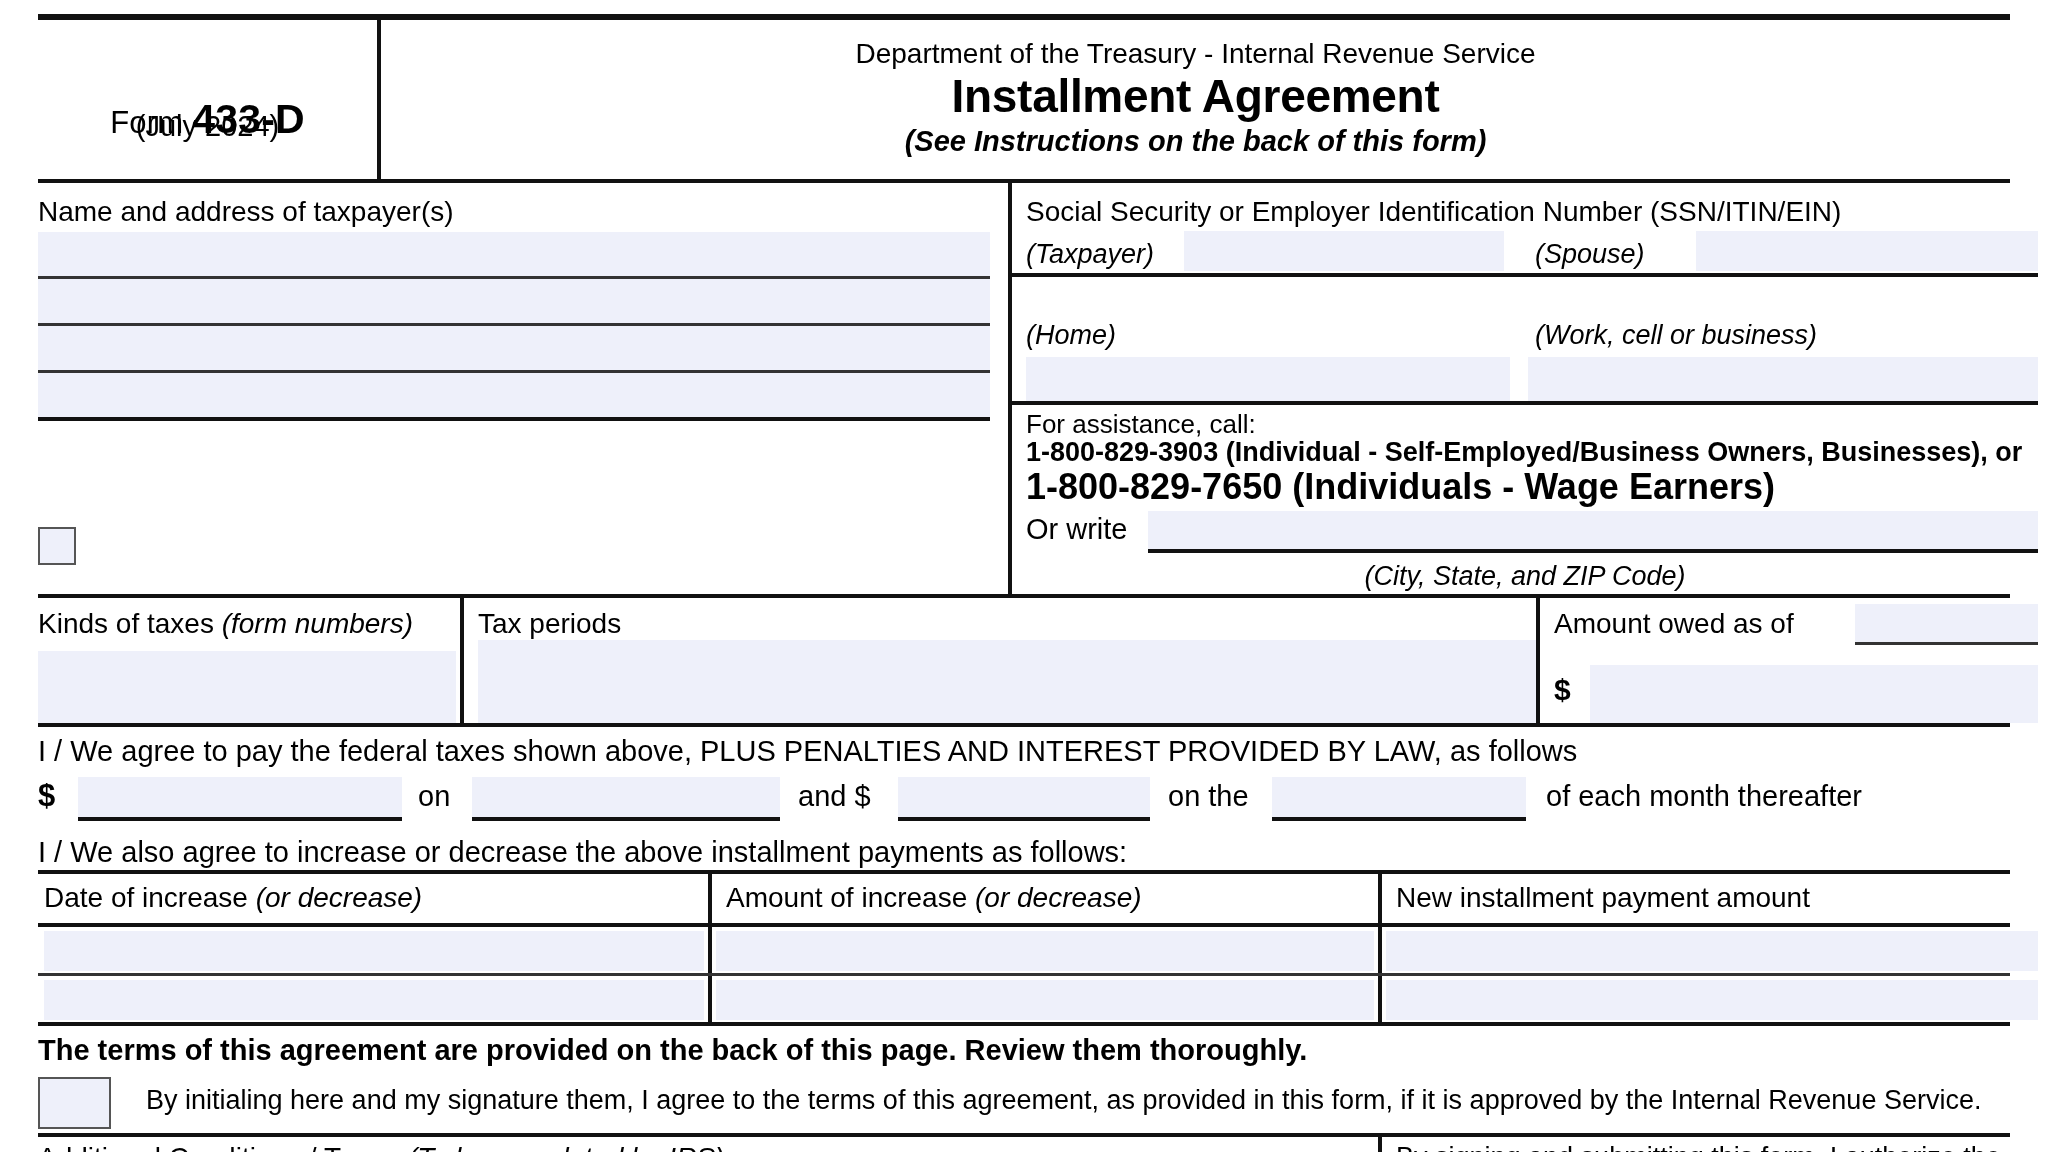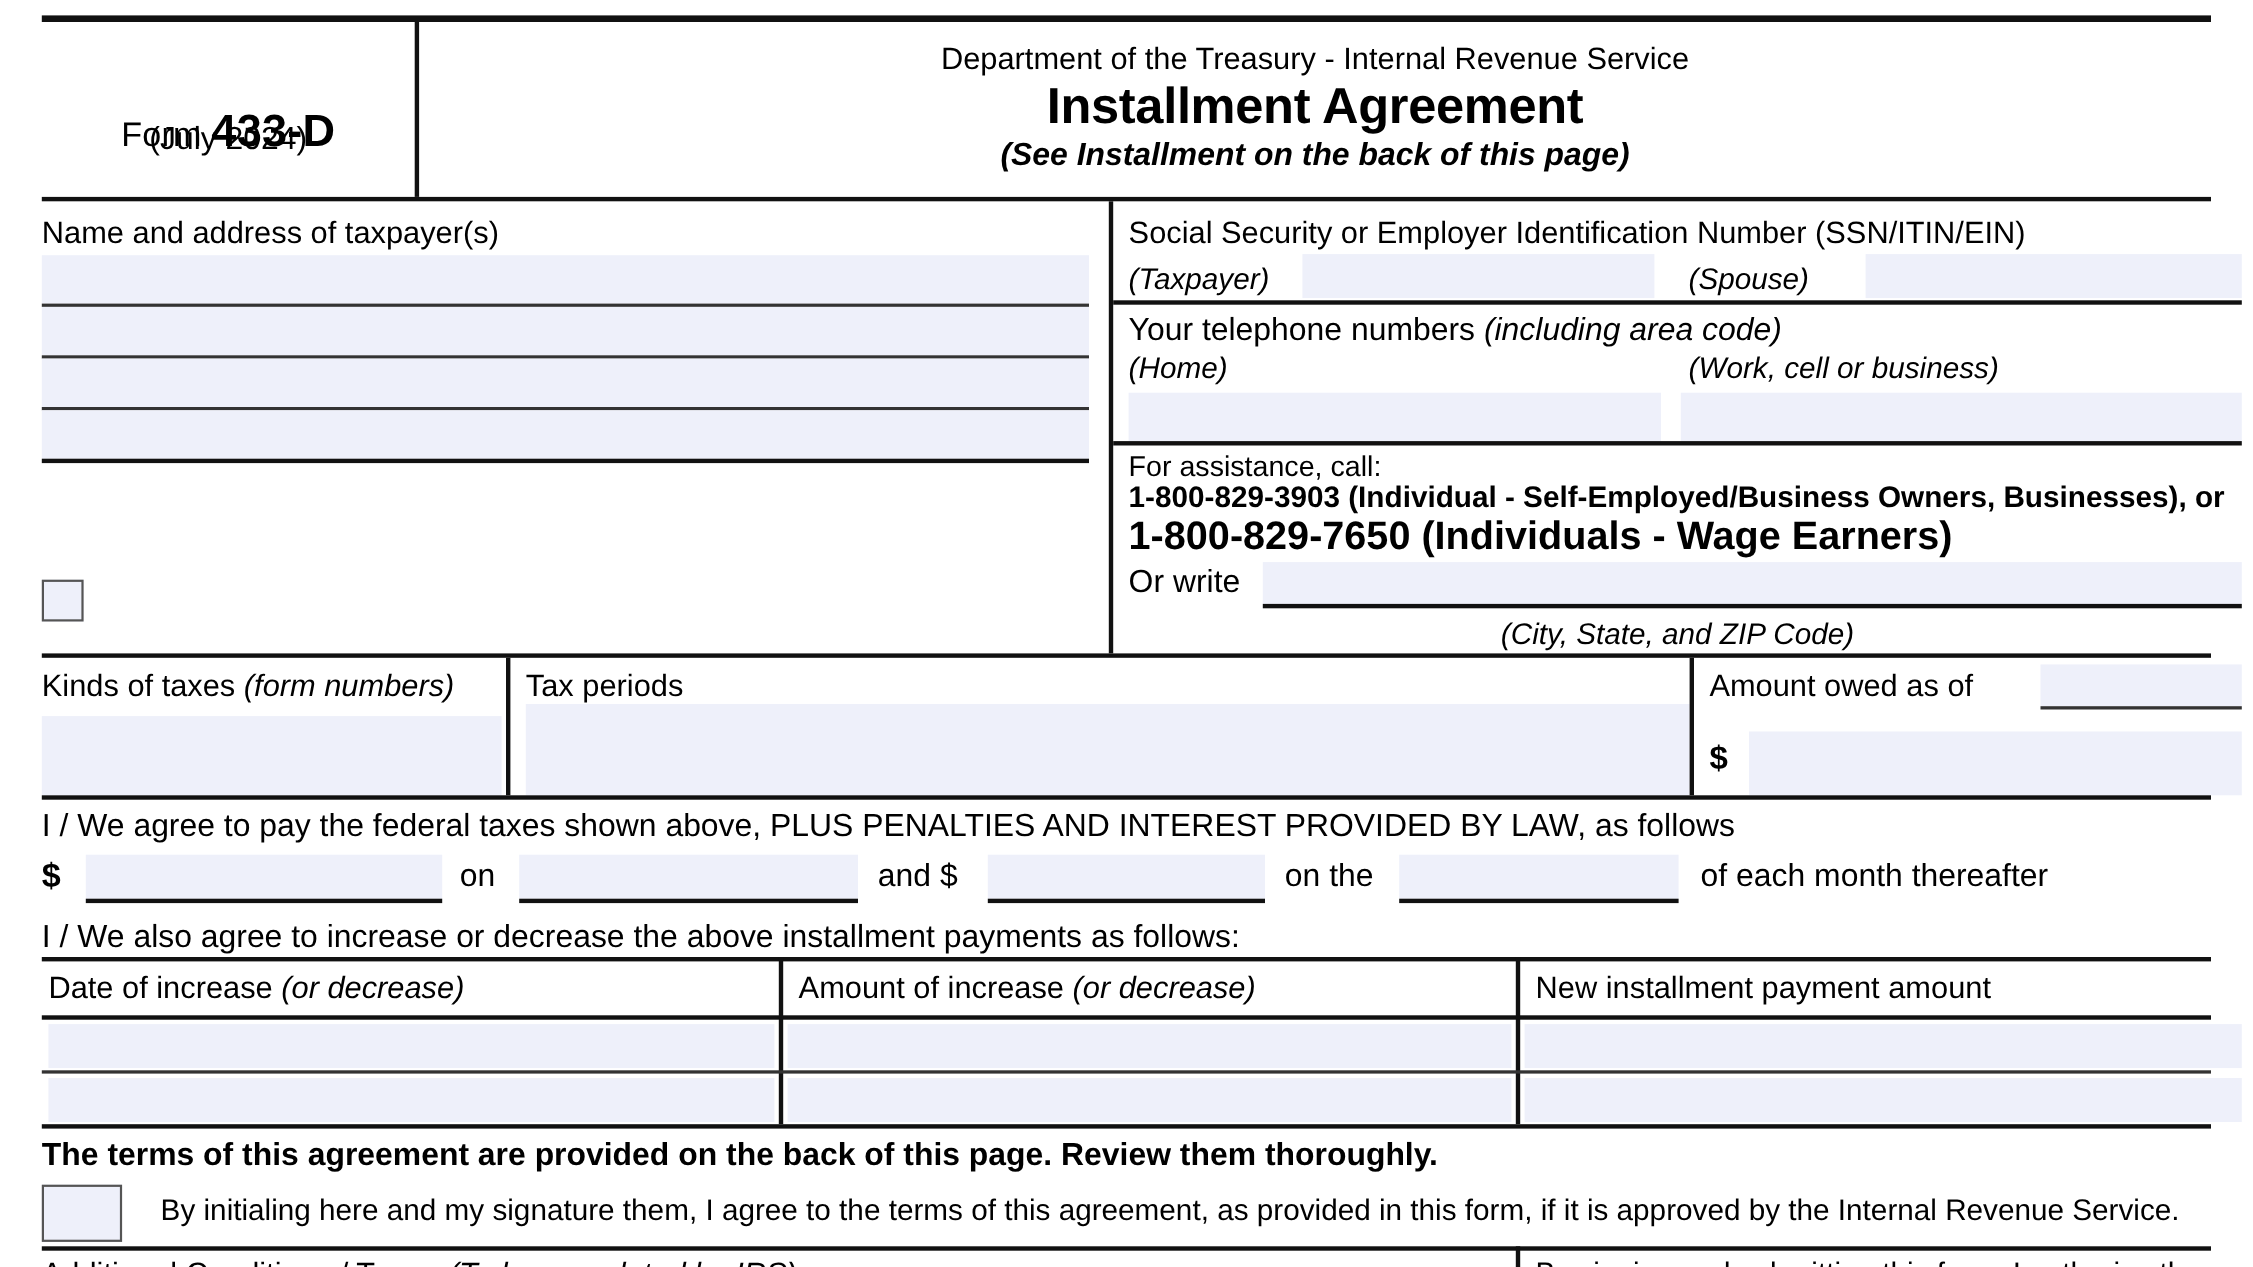--- a/index.html
+++ b/index.html
@@ -113,21 +113,21 @@
   <div id="hdr-bottom"></div>
 
   <div class="form-no">
     <span>Form</span>
     <b>433-D</b>
   </div>
   <div class="form-rev">(July 2024)</div>
 
   <div class="dept">Department of the Treasury - Internal Revenue Service</div>
   <div class="title">Installment Agreement</div>
-  <div class="subtitle">(See Installment on the back of this page)</div>
+  <div class="subtitle">(See Instructions on the back of this form)</div>
 
   <div id="addr-label">Name and address of taxpayer(s)</div>
 
   <div class="addr-row" style="top:232px;"></div>
   <div class="addr-line" style="top:276px;"></div>
   <div class="addr-row" style="top:279px;"></div>
   <div class="addr-line" style="top:323px;"></div>
   <div class="addr-row" style="top:326px;"></div>
   <div class="addr-line" style="top:370px;"></div>
   <div class="addr-row" style="top:373px;"></div>
@@ -137,24 +137,20 @@
 
   <div id="mid-div"></div>
 
   <div id="ssn-label">Social Security or Employer Identification Number (SSN/ITIN/EIN)</div>
   <div id="ssn-tp">(Taxpayer)</div>
   <div id="ssn-tp-f"></div>
   <div id="ssn-sp">(Spouse)</div>
   <div id="ssn-sp-f"></div>
   <div id="ssn-rule"></div>
 
-  <div id="tel-label">
-    <span>Your telephone numbers</span>
-    <span class="ital">(including area code)</span>
-  </div>
   <div id="tel-home">(Home)</div>
   <div id="tel-work">(Work, cell or business)</div>
   <div id="tel-home-f"></div>
   <div id="tel-work-f"></div>
   <div id="tel-rule"></div>
 
   <div id="asst-1">For assistance, call:</div>
   <div id="asst-2">1-800-829-3903 (Individual - Self-Employed/Business Owners, Businesses), or</div>
   <div id="asst-3">1-800-829-7650 (Individuals - Wage Earners)</div>
 

